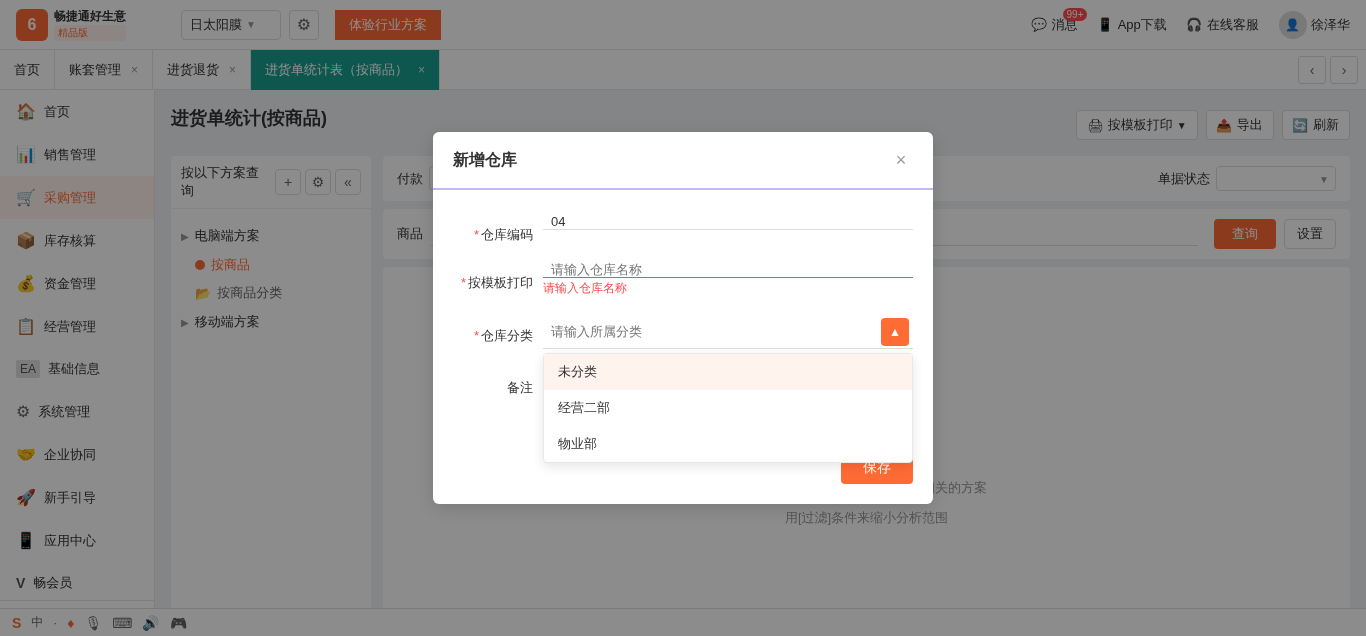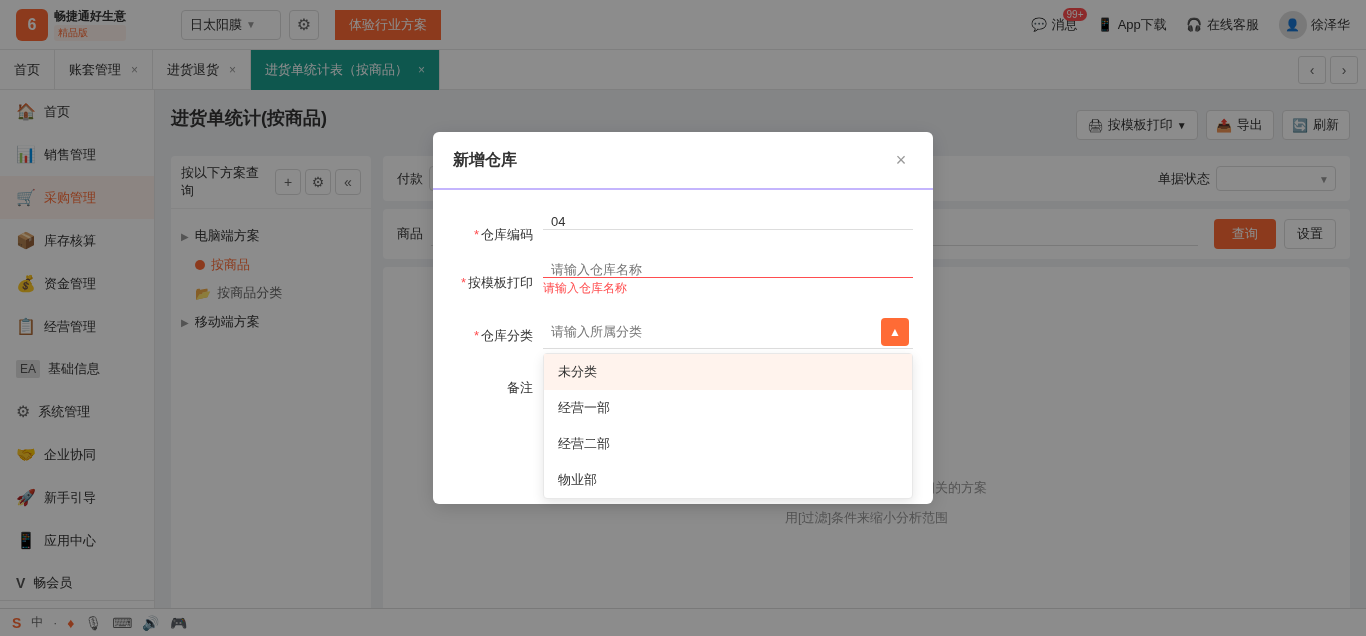--- a/index.html
+++ b/index.html
@@ -756,23 +756,20 @@
       </div>
       <div class="category-input-wrapper">
         <input class="category-input" type="text" placeholder="请输入所属分类" style="">
         <div class="category-toggle">▲</div>
         
         <div class="category-dropdown">
           <div class="dropdown-item highlighted">
             <span>未分类</span>
           </div>
           <div class="dropdown-item">
-            <span>经营一部</span>
-          </div>
-          <div class="dropdown-item">
             <span>经营二部</span>
           </div>
           <div class="dropdown-item">
             <span>物业部</span>
           </div>
         </div>
       </div>
     </div>
 
     <div class="form-row">

